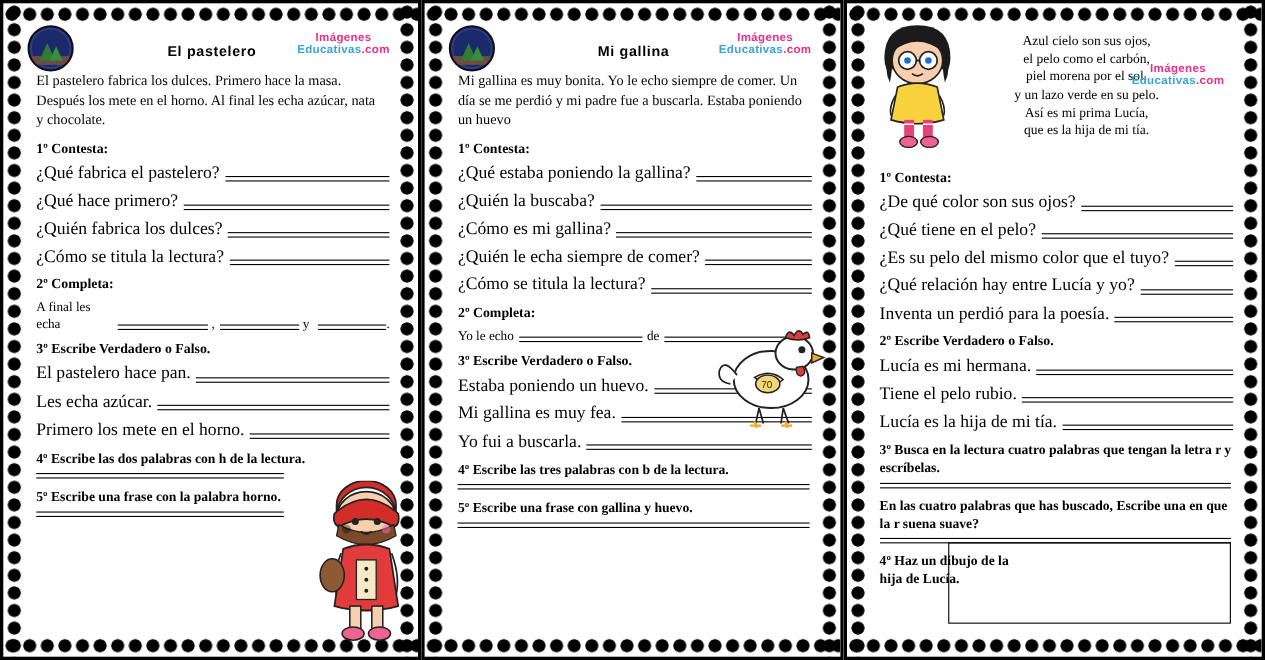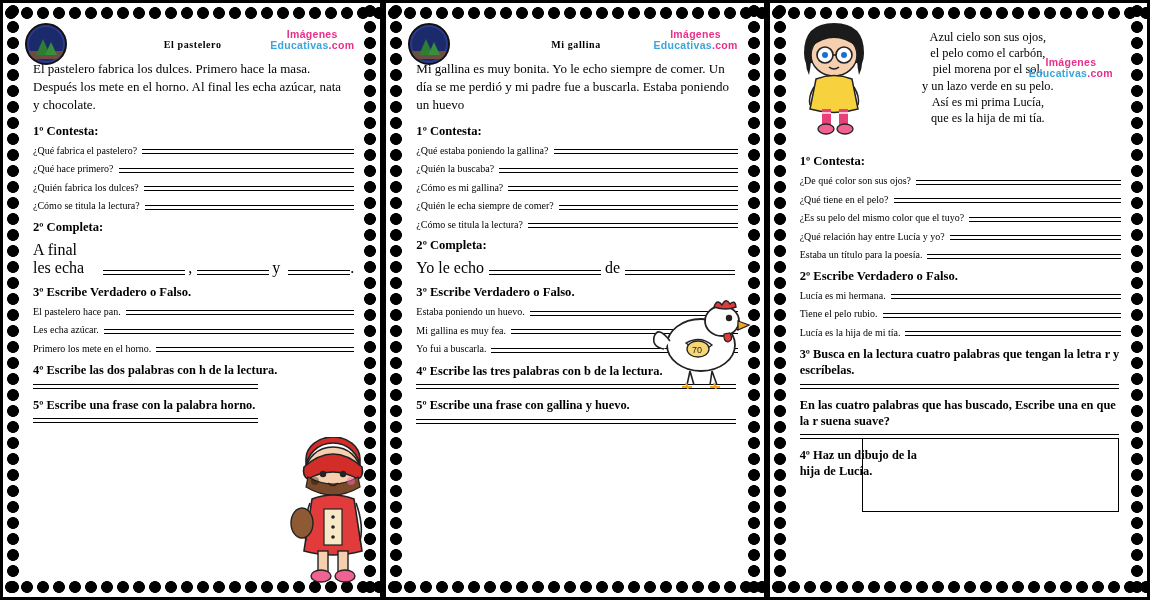--- a/index.html
+++ b/index.html
@@ -81,23 +81,23 @@
     font-family: "Liberation Sans", sans-serif;
     font-weight: bold;
     font-size: 10.5px;
     text-align: center;
   }
   .watermark .w1 { color: #e8308a; letter-spacing: .3px; }
   .watermark .w2 { color: #3aa5dc; letter-spacing: .3px; }
   .watermark .w2 .dot { color: #e8308a; }
 
   h1.title {
-    font-family: Liberation Serif, serif;
+    font-family: Liberation Sans, sans-serif;
     font-weight: bold;
-    font-size: 10px;
+    font-size: 13px;
     text-align: center;
     margin: 14px 0 10px 0;
     letter-spacing: .6px;
   }
   .passage {
     font-size: 13px;
     line-height: 1.38;
     margin: 0 4px 10px 2px;
     text-align: left;
   }
@@ -107,21 +107,21 @@
     margin: 4px 0 0 0;
   }
   .section-head {
     font-weight: bold;
     font-size: 12.6px;
     margin: 8px 0 6px 2px;
   }
   .q {
     display: flex;
     align-items: flex-end;
-    font-size: 10px;
+    font-size: 16px;
     margin: 0 0 7px 2px;
     line-height: 1.15;
   }
   .q .txt { white-space: nowrap; }
   .rule {
     flex: 1 1 auto;
     height: 5px;
     margin-left: 5px;
     margin-bottom: 2px;
     border-top: 1.1px solid #000;
@@ -146,21 +146,21 @@
     margin: 6px 2px 0 64px;
   }
 
   
   .girl1 { position: absolute; right: 4px; bottom: 10px; width: 86px; height: 150px; }
   .girl2 { position: absolute; left: 18px; top: 14px; width: 92px; height: 120px; }
   .hen { position: absolute; right: 8px; top: 280px; width: 110px; height: 110px; }
   .fill-row {
     display: flex;
     align-items: flex-end;
-    font-size: 16px;
+    font-size: 12px;
     margin: 4px 0 8px 2px;
   }
 </style>
 </head>
 <body>
 
 <div class="sheet">
 
   <div class="card">
     <div class="scallop top"></div>
@@ -392,21 +392,21 @@
         </div>
       <div class="q">
           <span class="txt">¿Es su pelo del mismo color que el tuyo?</span>
           <span class="rule"></span>
         </div>
       <div class="q">
           <span class="txt">¿Qué relación hay entre Lucía y yo?</span>
           <span class="rule"></span>
         </div>
       <div class="q">
-          <span class="txt">Estaba un título para la poesía.</span>
+          <span class="txt">Inventa un perdió para la poesía.</span>
           <span class="rule"></span>
         </div>
 
       <div class="section-head">2º Escribe Verdadero o Falso.</div>
 
       <div class="q">
           <span class="txt">Lucía es mi hermana.</span>
           <span class="rule"></span>
         </div>
       <div class="q">

